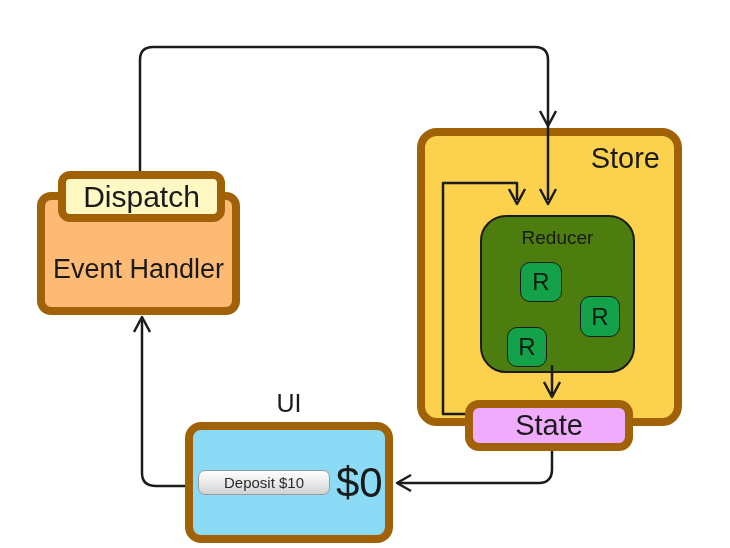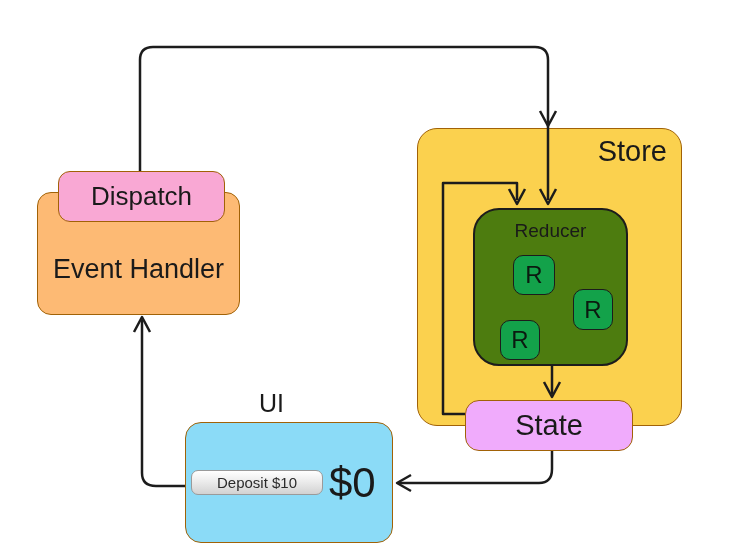--- a/index.html
+++ b/index.html
@@ -4,27 +4,27 @@
 <style>
   html,body{margin:0;padding:0;background:#ffffff;}
   .canvas{
     position:relative;
     width:730px;height:548px;
     background:#ffffff;
     font-family:"Liberation Sans", sans-serif;
     color:#1a1a1a;
     overflow:hidden;
   }
-  .box{position:absolute;box-sizing:border-box;border:1px solid #a16207;}
+  .box{position:absolute;box-sizing:border-box;border:8px solid #a16207;}
   
   .dispatch{
     left:58px;top:171px;width:167px;height:51px;
-    background:#f9a8d4;border-radius:12px;z-index:3;
+    background:#fef9c3;border-radius:12px;z-index:3;
     display:flex;align-items:center;justify-content:center;
-    font-size:26px;
+    font-size:30px;
   }
   
   .event-handler{
     left:37px;top:192px;width:203px;height:123px;
     background:#fdba74;border-radius:14px;z-index:2;
     display:flex;align-items:center;justify-content:center;
     padding-top:32px;font-size:27px;
   }
   
   .store{
@@ -57,21 +57,21 @@
   
   .state{
     left:465px;top:400px;width:168px;height:51px;
     background:#f0abfc;border-radius:14px;z-index:3;
     display:flex;align-items:center;justify-content:center;
     font-size:29px;
   }
   
   .ui-label{
     position:absolute;left:259px;top:389px;width:60px;
-    font-size:25px;z-index:2;
+    text-align:center;font-size:25px;z-index:2;
   }
   .ui{
     left:185px;top:422px;width:208px;height:121px;
     background:#8bdbf7;border-radius:16px;z-index:2;
   }
   .ui-content{
     display:flex;align-items:center;height:100%;
     padding-left:5px;box-sizing:border-box;
   }
   .btn-col{display:flex;flex-direction:row;gap:5px;}

